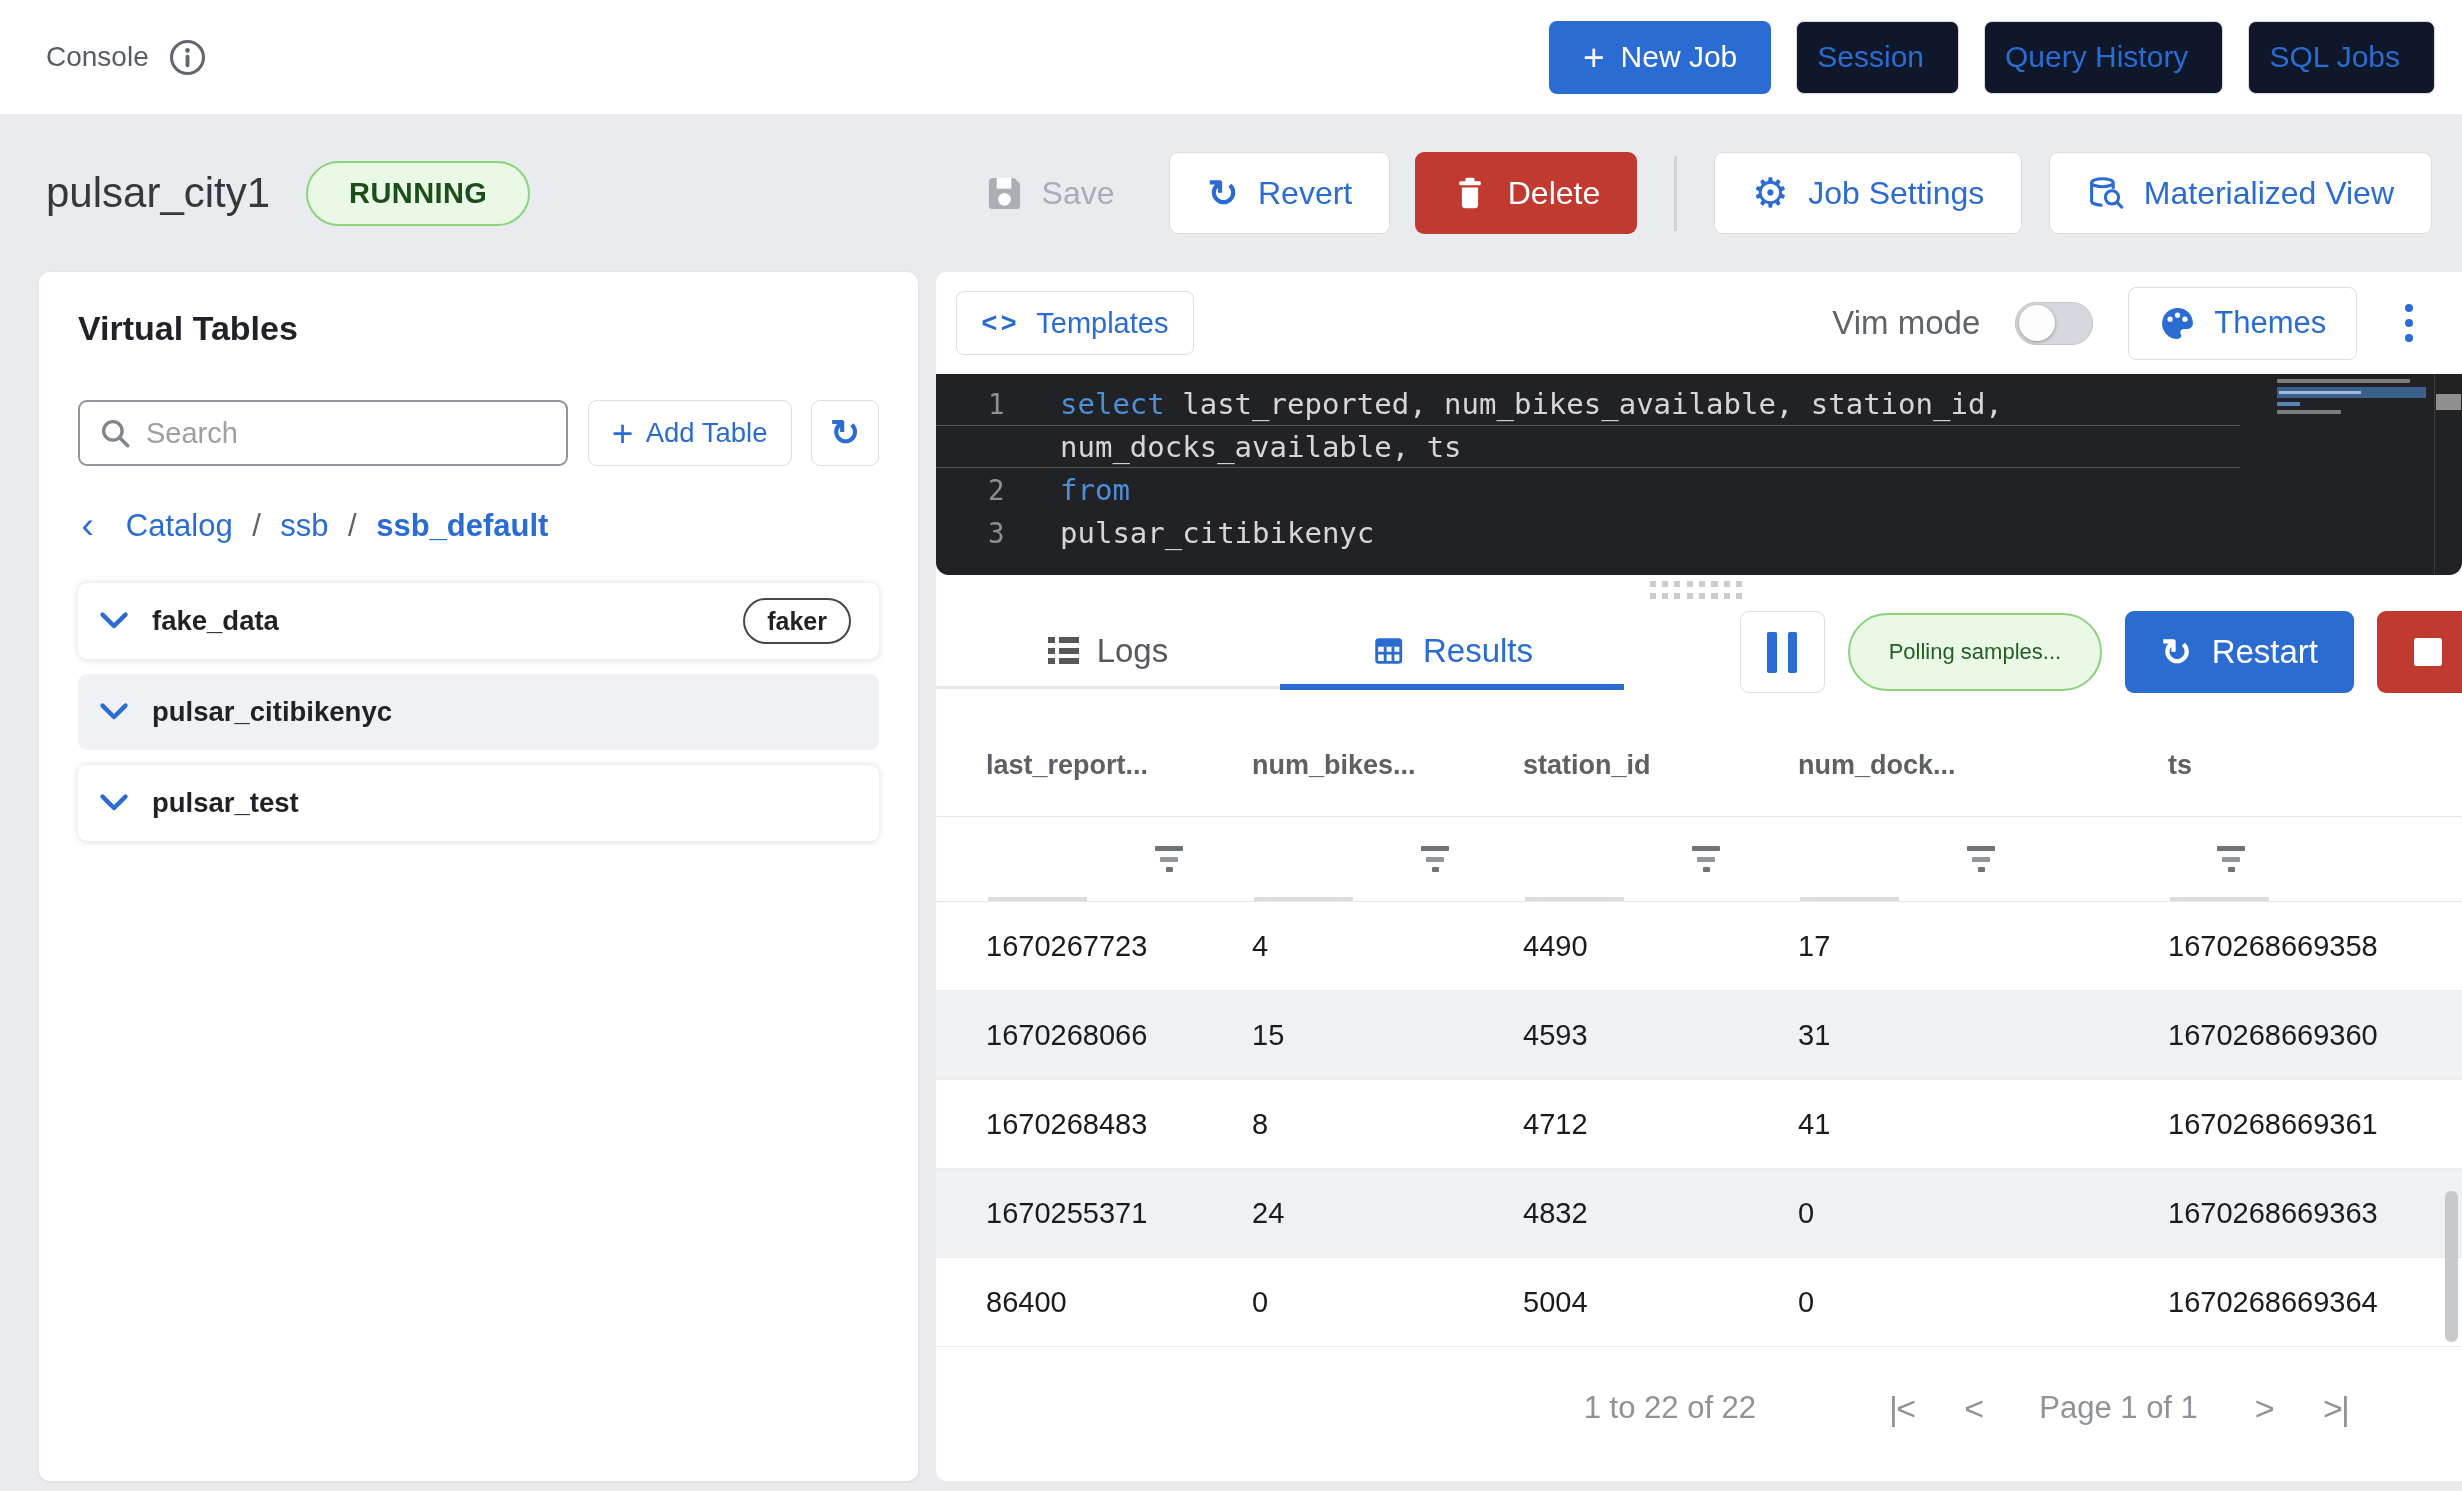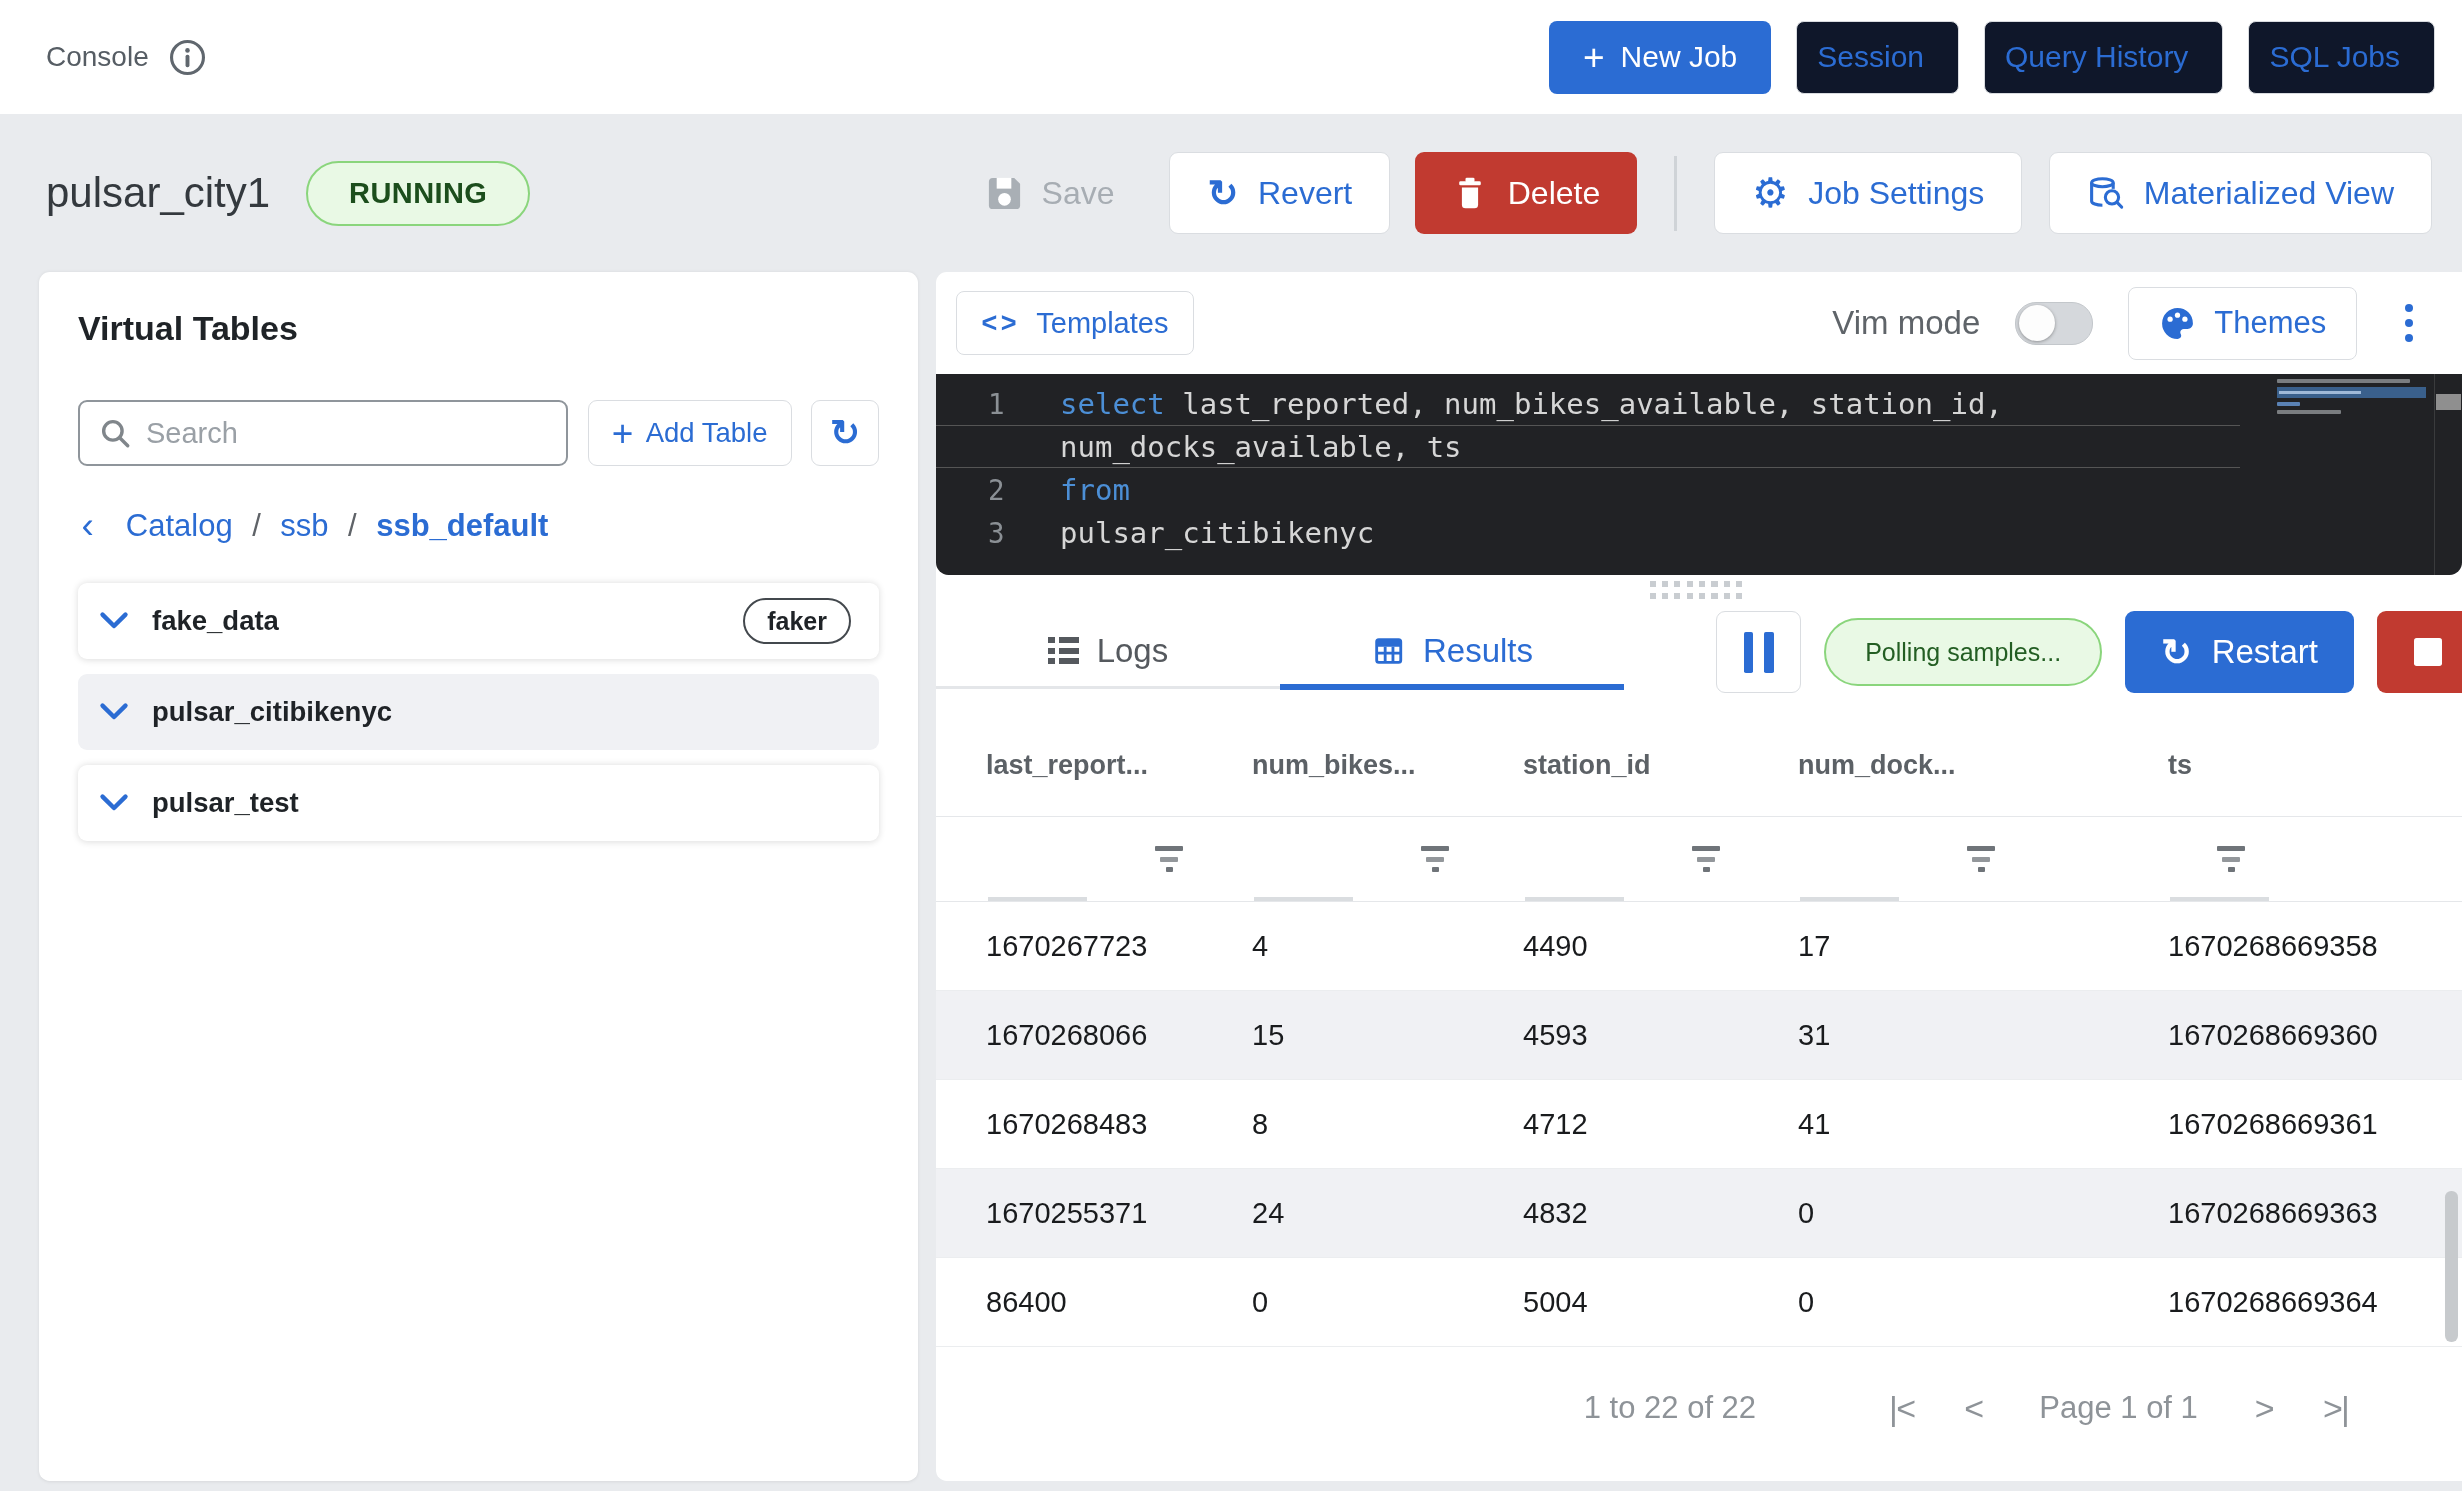--- a/index.html
+++ b/index.html
@@ -137,23 +137,23 @@
   .tab.active::after { content: ""; position: absolute; left: 0; right: 0; bottom: -3.6px;
                        height: 6.2px; background: var(--accent-blue); }
   .logs-icon { display: flex; flex-direction: column; gap: 4.4px; }
   .logs-icon span { display: flex; gap: 4.4px; }
   .logs-icon i { display: block; height: 6.2px; background: #55595e; }
   .logs-icon i.dot { width: 7px; } .logs-icon i.bar { width: 19.5px; }
   .tab-actions { margin-left: auto; display: flex; align-items: center; gap: 23px; margin-right: -133px; }
   .btn-pause { width: 85px; height: 82px; background: #fff; border: 1.8px solid #dadde1;
                border-radius: 9px; display: inline-flex; align-items: center; justify-content: center; gap: 10.7px; }
   .btn-pause i { width: 9.8px; height: 41px; background: var(--accent-blue); border-radius: 1.8px; display:block; }
-  .polling-pill { height: 68px; padding: 0 39px; border-radius: 39px; display: flex; align-items: center;
+  .polling-pill { height: 78px; padding: 0 39px; border-radius: 39px; display: flex; align-items: center;
                   background: var(--running-bg); border: 2.7px solid var(--running-border);
-                  color: #235e23; font-size: 25px; }
+                  color: #235e23; font-size: 22px; }
   .btn-restart { height: 82px; padding: 0 36px; border-radius: 9px; background: var(--accent-blue);
                  color: #fff; font-size: 33px; display: inline-flex; align-items: center; gap: 19.5px; }
   .btn-stop { height: 82px; width: 218px; padding: 0 37px; border-radius: 9px; background: var(--danger-red);
               color: #fff; font-size: 33px; display: inline-flex; align-items: center; gap: 21px; }
   .stop-square { width: 28px; height: 28px; background: #fff; border-radius: 2.7px; flex-shrink: 0; }
 
   
   .rtable { margin-top: 22px; }
   .tgrid { display: grid; grid-template-columns: 266px 271px 275px 370px 1fr; padding-left: 50px; }
   .thead { height: 102px; align-items: center; border-bottom: 1.8px solid #e5e7ea; }

